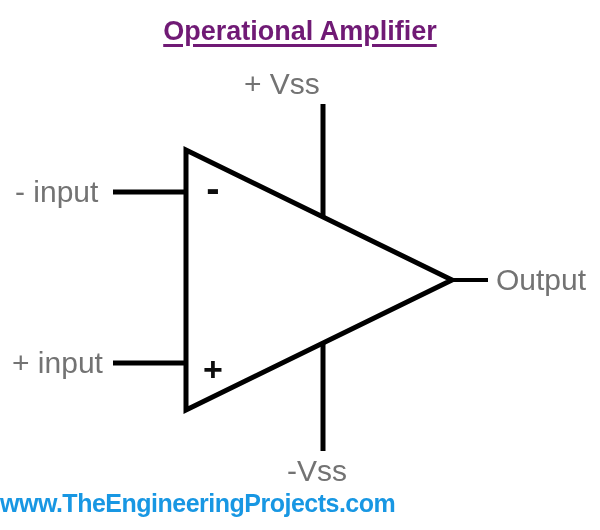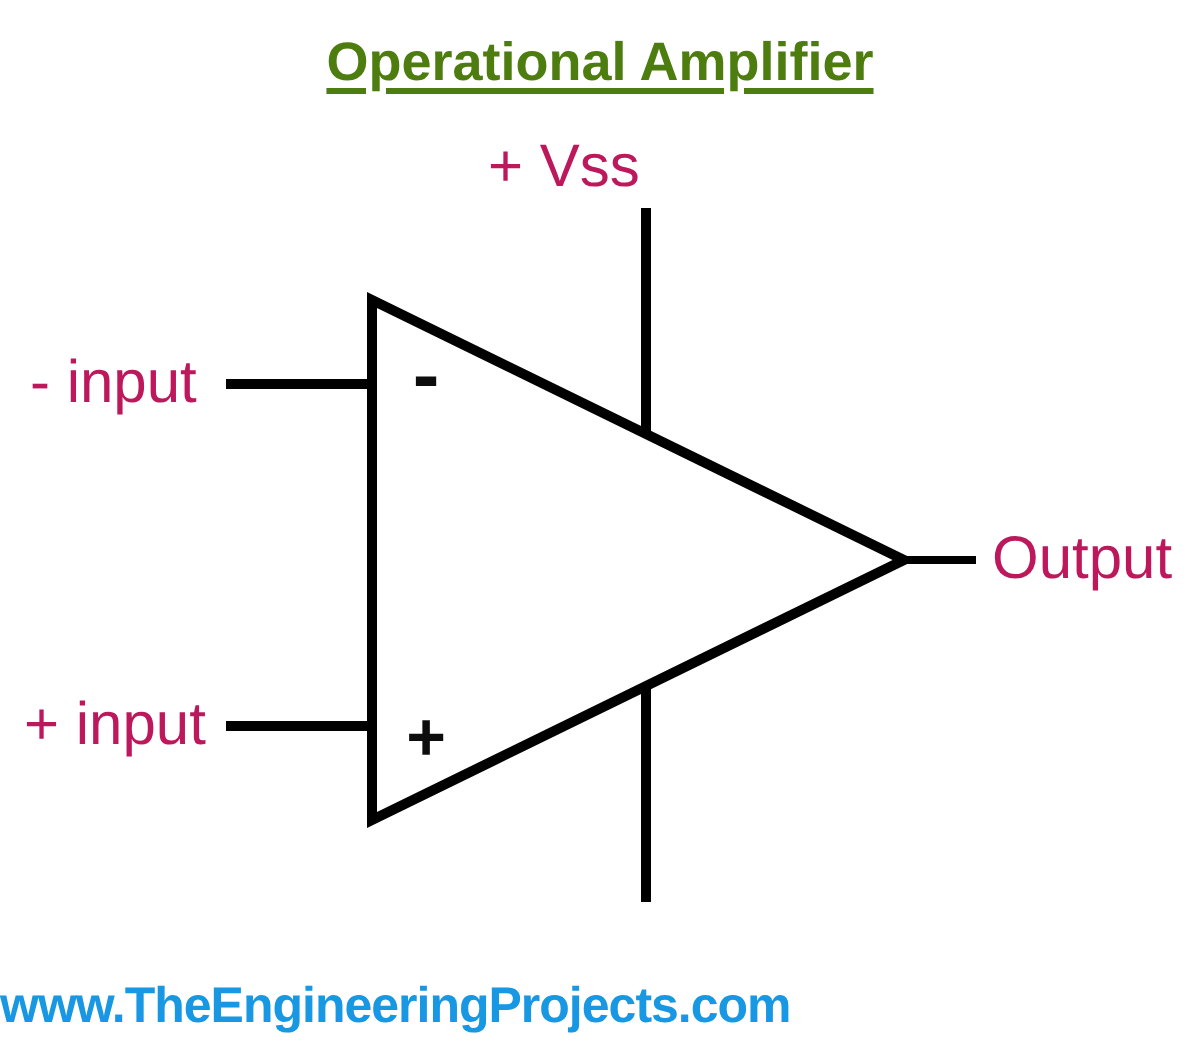--- a/index.html
+++ b/index.html
@@ -19,35 +19,35 @@
   .schematic-svg {
     position: absolute;
     left: 0;
     top: 0;
   }
   .label {
     position: absolute;
     font-size: 30px;
     line-height: 30px;
     white-space: nowrap;
-    color: #be185d;
+    color: #737373;
   }
   .title {
     position: absolute;
     top: 16px;
     left: 0;
     width: 100%;
     text-align: center;
     font-size: 27px;
     line-height: 30px;
     font-weight: bold;
     text-decoration: underline;
     text-decoration-thickness: 3px;
     text-underline-offset: 4px;
-    color: #4d7c0f;
+    color: #701a75;
   }
   .sign {
     position: absolute;
     font-weight: bold;
     color: #0d0d0d;
     transform: translate(-50%, -50%);
     line-height: 1;
   }
   .sign-minus { font-size: 40px; }
   .sign-plus  { font-size: 34px; }
@@ -75,20 +75,21 @@
     <polygon points="186,150 186,410 452,280" fill="#ffffff" stroke-width="5" stroke-linejoin="miter" stroke="#000000"></polygon>
     <line x1="113" y1="192" x2="186" y2="192" stroke-width="5" stroke="#000000"></line>
     <line x1="113" y1="363" x2="186" y2="363" stroke-width="5" stroke="#000000"></line>
     <line x1="323" y1="104" x2="323" y2="217" stroke-width="5" stroke="#000000"></line>
     <line x1="323" y1="343" x2="323" y2="451" stroke-width="5" stroke="#000000"></line>
     <line x1="452" y1="280" x2="488" y2="280" stroke-width="4" stroke="#000000"></line>
   </svg>
 
   <div class="label" style="left:244px; top:69px;">+ Vss</div>
 
+  <div class="label" style="left:287px; top:456px;">-Vss</div>
 
   <div class="label" style="left:15px; top:177px;text-align:center;">- input</div>
 
   <div class="label" style="left:496px; top:265px;">Output</div>
 
   <div class="label" style="left:12px; top:348px;">+ input</div>
 
   <div class="sign sign-minus" style="left:213px; top:188px;">-</div>
 
   <div class="sign sign-plus" style="left:213px; top:369px;">+</div>

